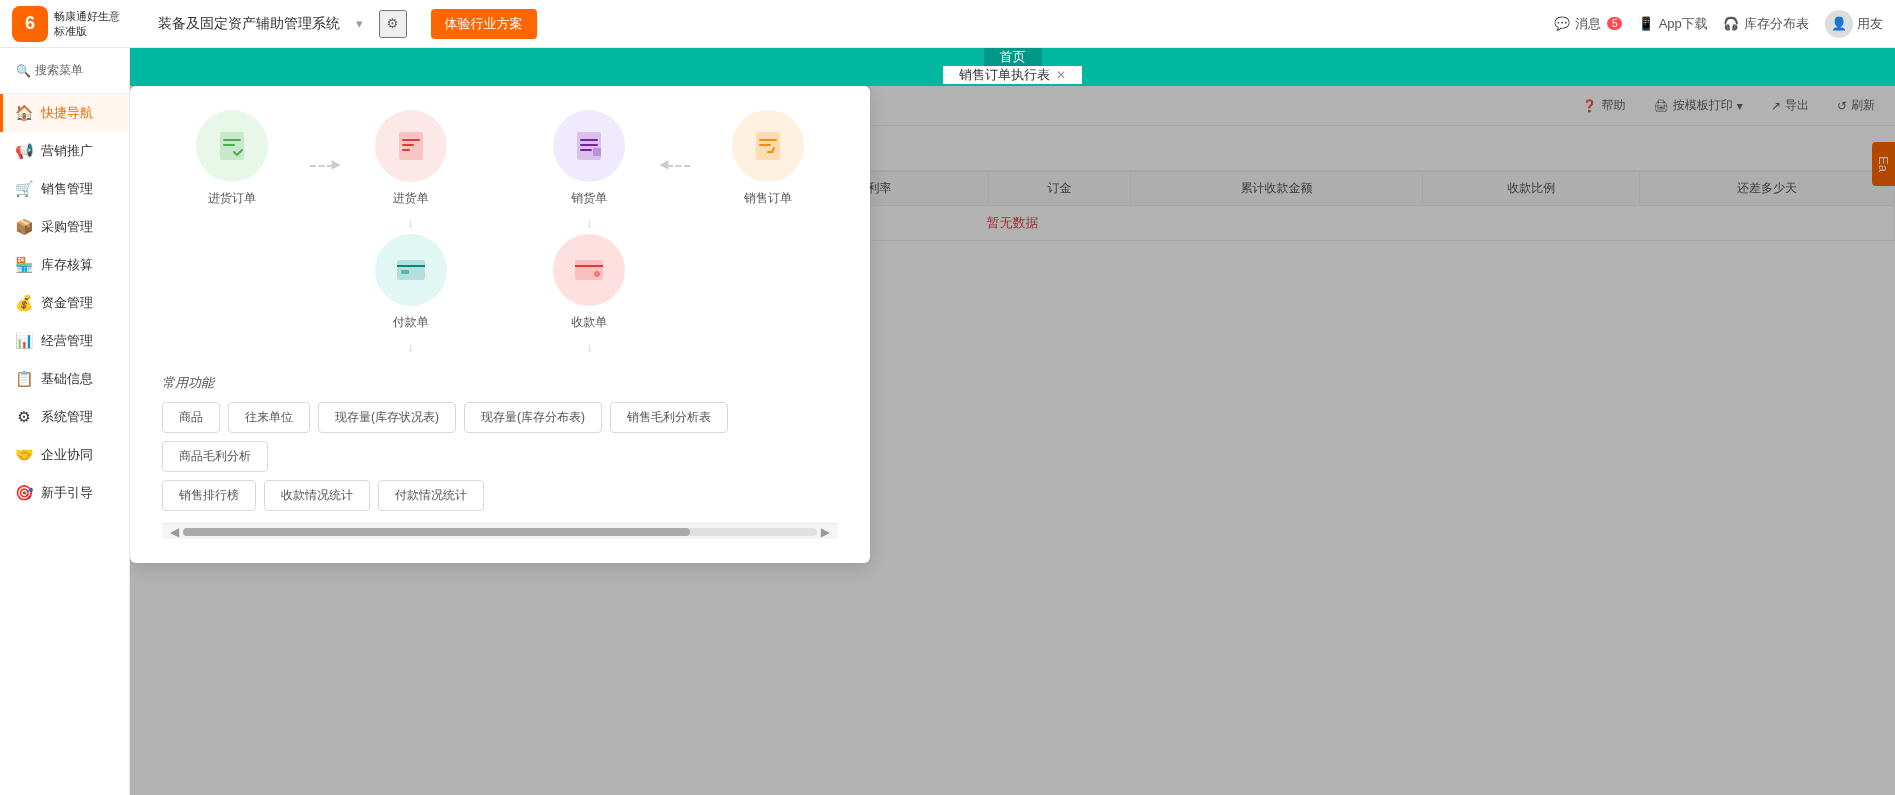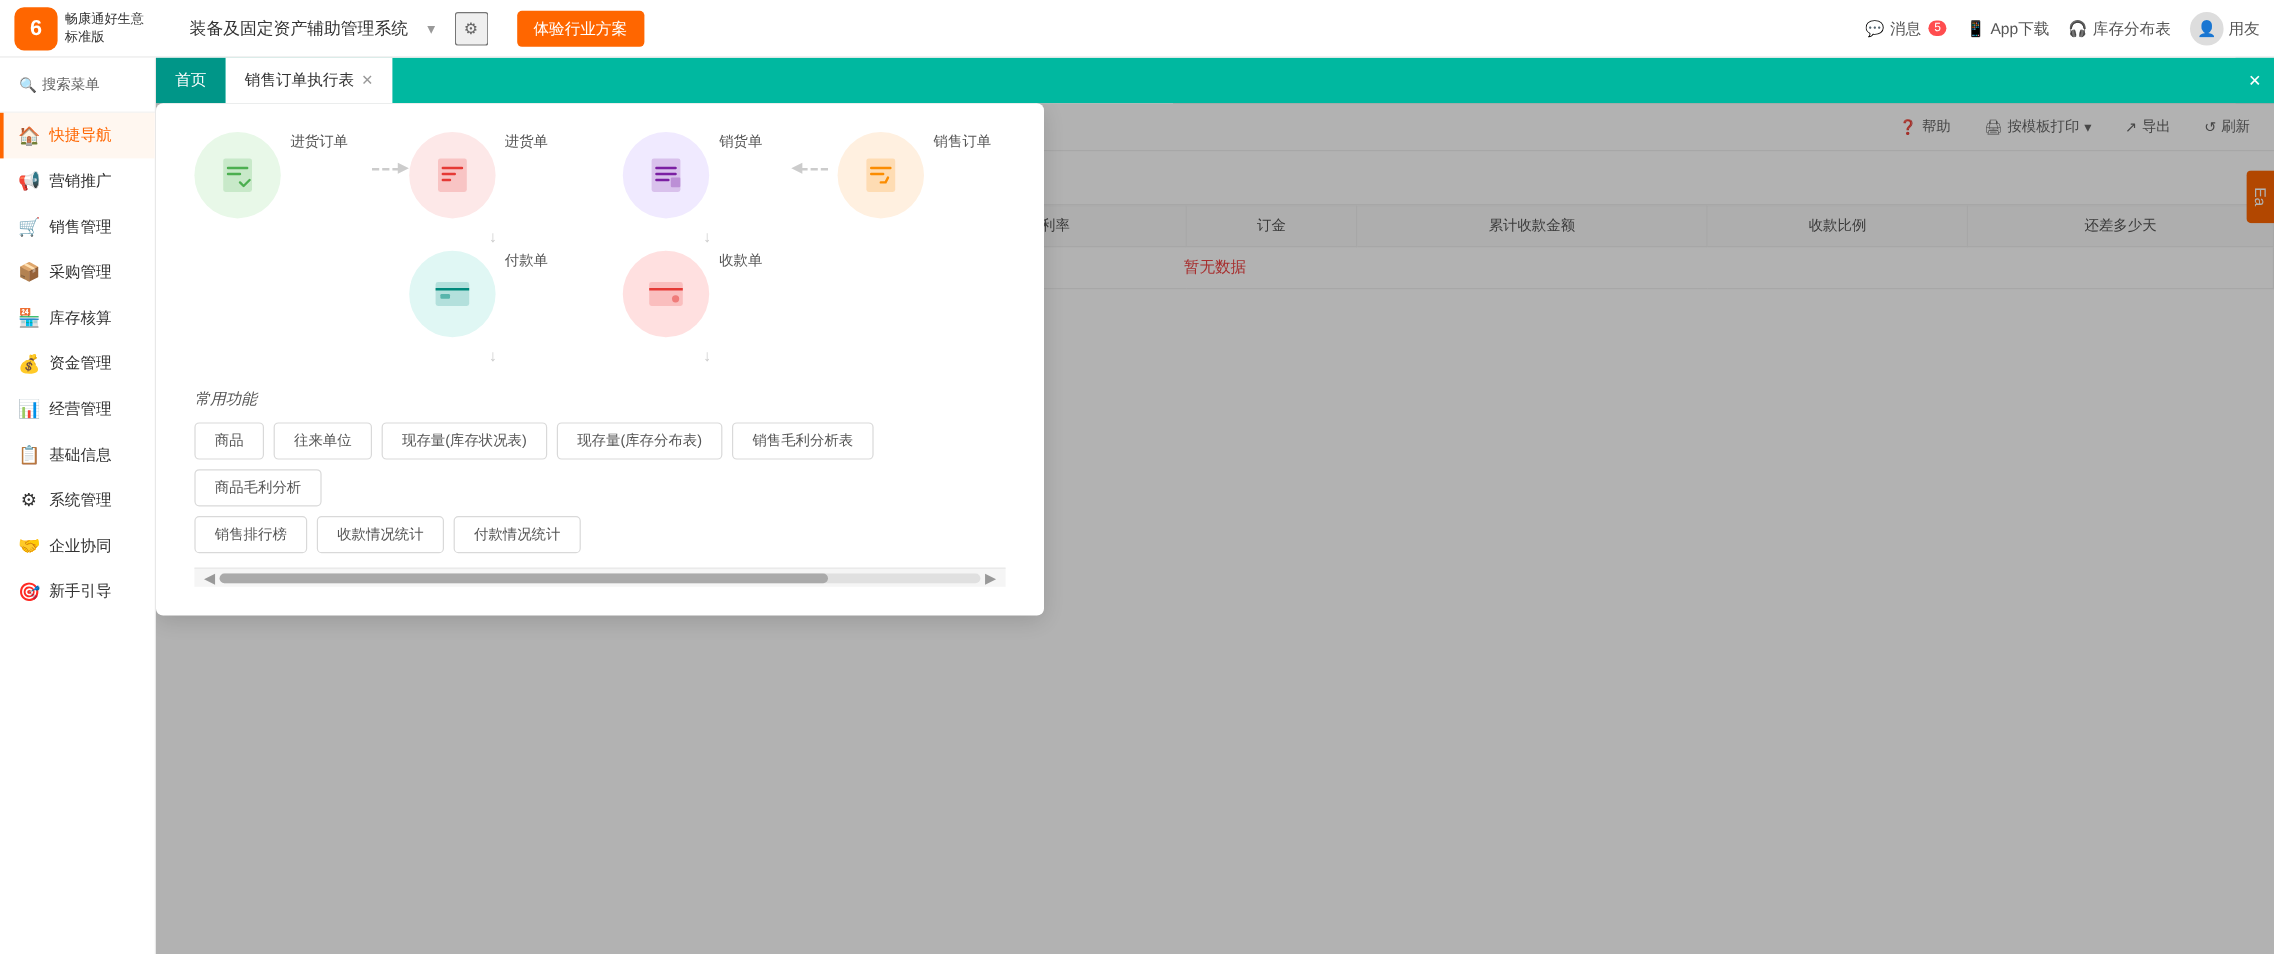--- a/index.html
+++ b/index.html
@@ -27,21 +27,21 @@
     .avatar { width: 28px; height: 28px; border-radius: 50%; background: #ddd; display: flex; align-items: center; justify-content: center; color: #666; }
 
     
     .sidebar-search { padding: 8px; border-bottom: 1px solid #f0f0f0; }
     .sidebar-search-btn { width: 100%; padding: 6px 8px; background: none; border: none; display: flex; align-items: center; gap: 4px; cursor: pointer; color: #666; font-size: 12px; }
     .sidebar-item { display: flex; align-items: center; gap: 8px; padding: 10px 12px; cursor: pointer; color: #333; font-size: 13px; border-left: 3px solid transparent; }
     .sidebar-item.active { background: #fff7f0; color: #ff6600; border-left-color: #ff6600; }
     .sidebar-icon { font-size: 15px; width: 18px; text-align: center; }
 
     
-    .tab-bar { height: 38px; background: #00b8a0; display: flex; align-items: flex-start; padding: 0 0; }
+    .tab-bar { height: 38px; background: #00b8a0; display: flex; align-items: center; padding: 0 0; flex-direction: column; }
     .tab { padding: 0 16px; height: 38px; display: flex; align-items: center; cursor: pointer; font-size: 13px; color: rgba(255,255,255,0.85); gap: 6px; }
     .tab.active { background: white; color: #333; }
     .tab-close { font-size: 12px; color: #999; cursor: pointer; }
     .tab-home { background: #009688; color: white; }
 
     
     .content-toolbar { height: 40px; background: white; display: flex; align-items: center; padding: 0 12px; gap: 12px; border-bottom: 1px solid #f0f0f0; justify-content: flex-end; }
     .toolbar-btn { display: flex; align-items: center; gap: 4px; cursor: pointer; color: #666; font-size: 12px; padding: 4px 8px; }
 
     
@@ -57,21 +57,21 @@
     .table-container { flex: 1; background: white; overflow: auto; margin: 0; }
     .data-table { width: 100%; border-collapse: collapse; font-size: 12px; }
     .data-table th { background: #fafafa; border: 1px solid #f0f0f0; padding: 8px 10px; text-align: center; white-space: nowrap; font-weight: 500; color: #555; }
     .data-table td { border: 1px solid #f0f0f0; padding: 8px 10px; text-align: center; white-space: nowrap; }
     .no-data { text-align: center; color: #ef4444; padding: 40px; font-size: 13px; }
 
     
     .overlay { position: absolute; top: 0; left: 0; right: 0; bottom: 0; background: rgba(0,0,0,0.3); z-index: 100; display: flex; align-items: flex-start; justify-content: flex-start; padding-top: 0; }
     .modal { background: white; border-radius: 6px; width: 740px; max-height: 560px; overflow: hidden; margin-top: 0; position: relative; box-shadow: 0 4px 20px rgba(0,0,0,0.15); }
     .modal-content { padding: 24px 32px; }
-    .flow-item { display: flex; gap: 8px; width: 140px; }
+    .flow-item { display: flex; flex-direction: column; align-items: center; gap: 8px; width: 140px; }
     .flow-circle { width: 72px; height: 72px; border-radius: 50%; display: flex; align-items: center; justify-content: center; font-size: 28px; }
     .flow-label { font-size: 12px; color: #555; }
     .dashed-arrow { border-top: 2px dashed #ccc; flex: 1; position: relative; margin: 0 8px; margin-bottom: 20px; }
     .dashed-arrow::after { content: '▶'; position: absolute; right: -8px; top: -10px; color: #ccc; font-size: 12px; }
     .dashed-arrow-left { border-top: 2px dashed #ccc; flex: 1; position: relative; margin: 0 8px; margin-bottom: 20px; }
     .dashed-arrow-left::before { content: '◀'; position: absolute; left: -8px; top: -10px; color: #ccc; font-size: 12px; }
 
     
     .circle-green { background: #e8f8e8; }
     .circle-pink { background: #fde8e8; }

